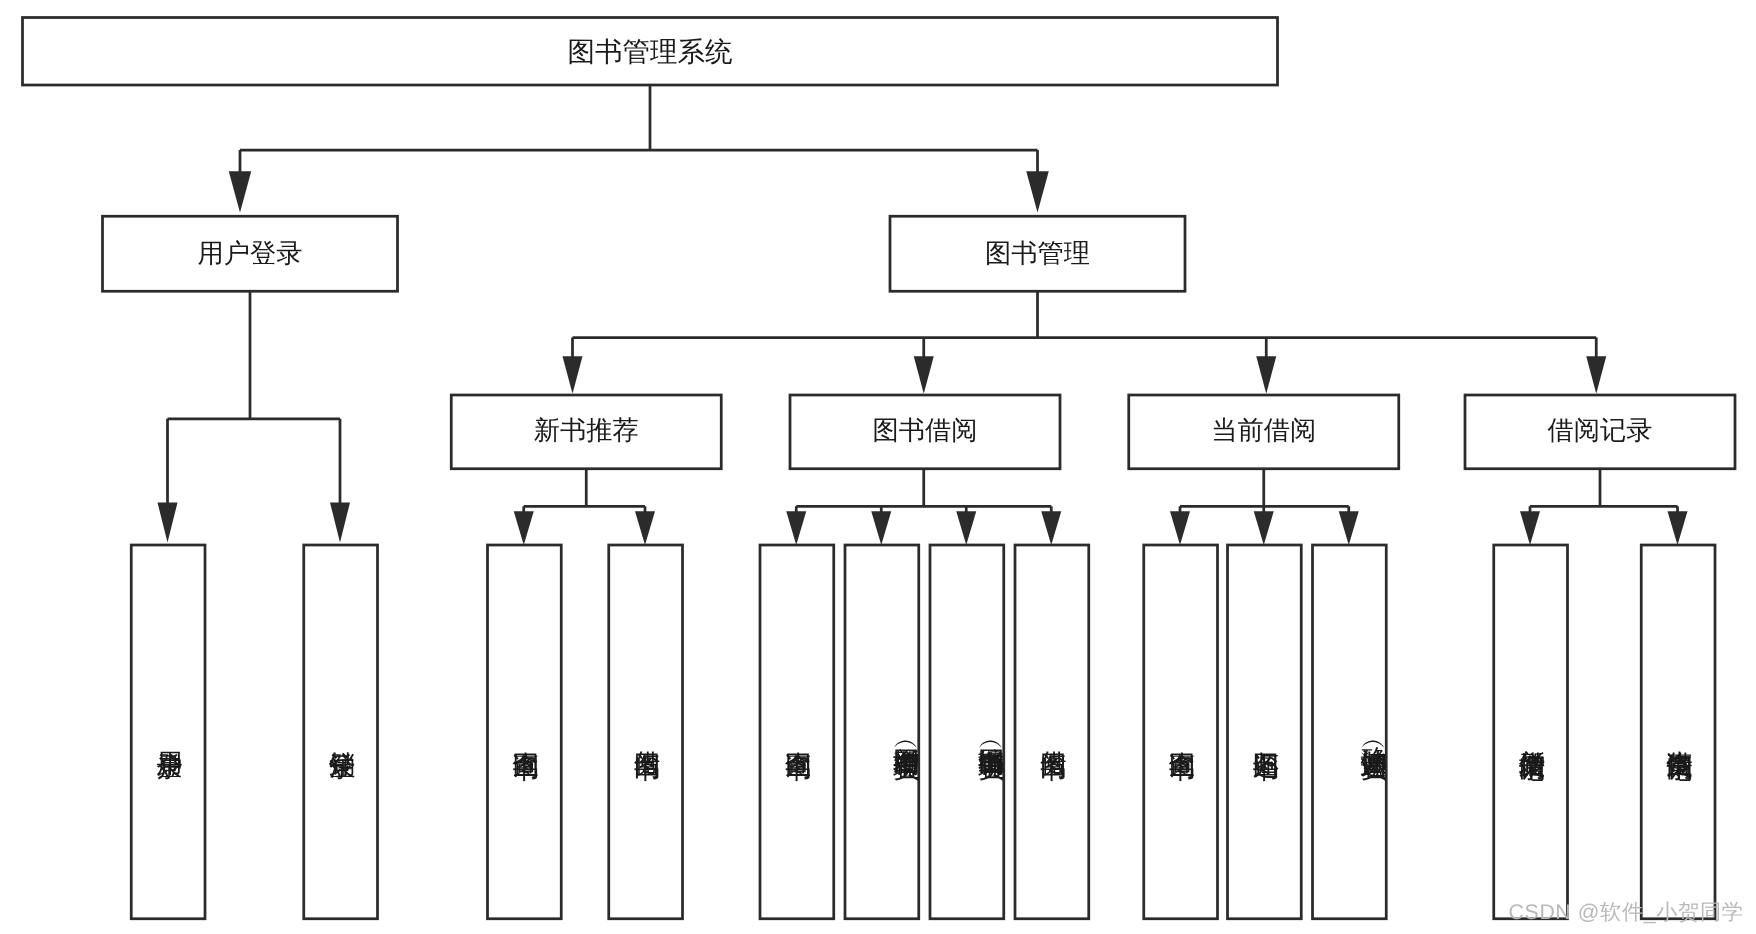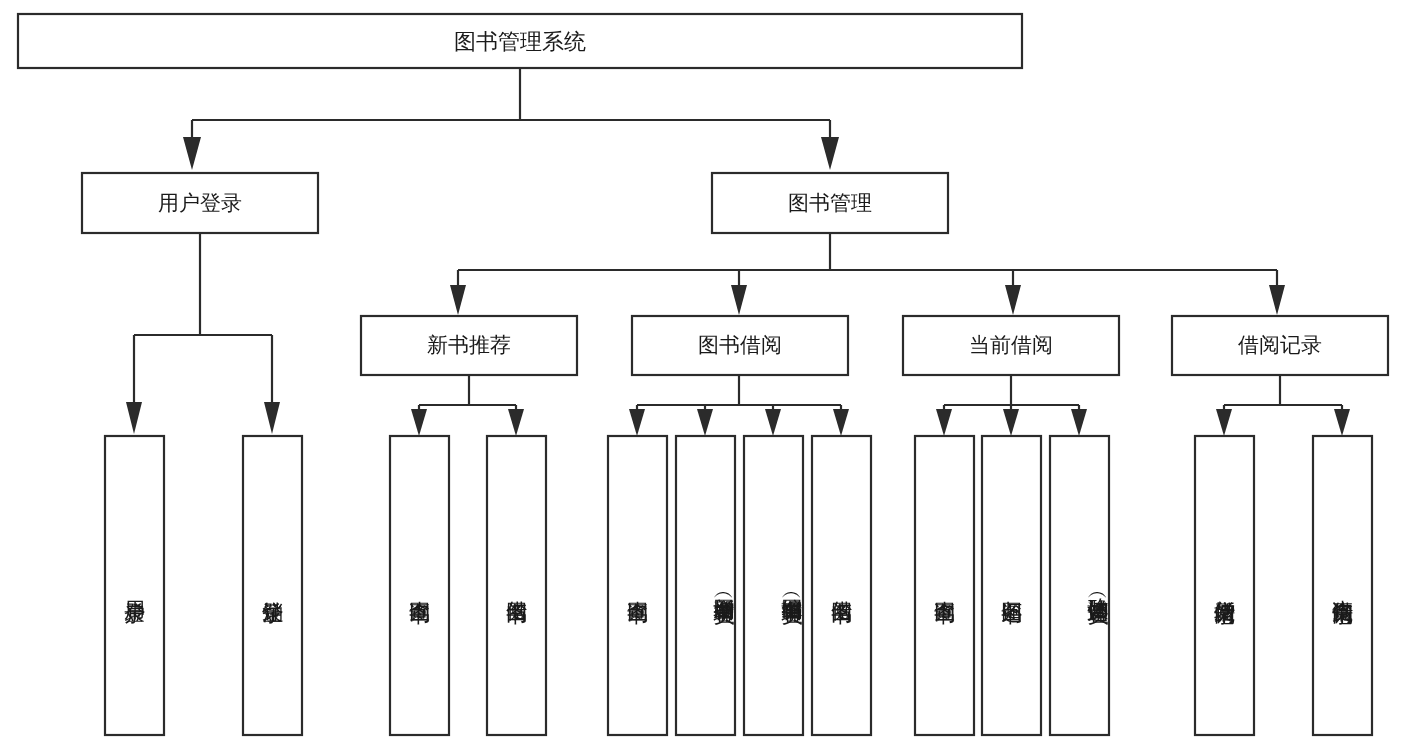--- a/index.html
+++ b/index.html
@@ -206,13 +206,14 @@
   <div class="vlabel" style="left:744px; top:440px; width:59px; height:291px; display:flex; align-items:flex-start; justify-content:center;">编辑图书（管理员）</div>
   <div class="vlabel" style="left:812px; top:436px; width:59px; height:299px; display:flex; align-items:center; justify-content:center;">借阅图书</div>
 
   <div class="vlabel" style="left:915px; top:436px; width:59px; height:299px; display:flex; align-items:center; justify-content:center;">查询图书</div>
   <div class="vlabel" style="left:982px; top:436px; width:59px; height:299px; display:flex; align-items:center; justify-content:center;">归还图书</div>
   <div class="vlabel" style="left:1050px; top:440px; width:59px; height:291px; display:flex; align-items:flex-start; justify-content:center;">确认归还（管理员）</div>
 
   <div class="vlabel" style="left:1195px; top:436px; width:59px; height:299px; display:flex; align-items:center; justify-content:center;">新增借阅记录</div>
   <div class="vlabel" style="left:1313px; top:436px; width:59px; height:299px; display:flex; align-items:center; justify-content:center;">查询借阅记录</div>
 
+  <div class="watermark">CSDN @软件_小贺同学</div>
 </div>
 
 </body></html>

